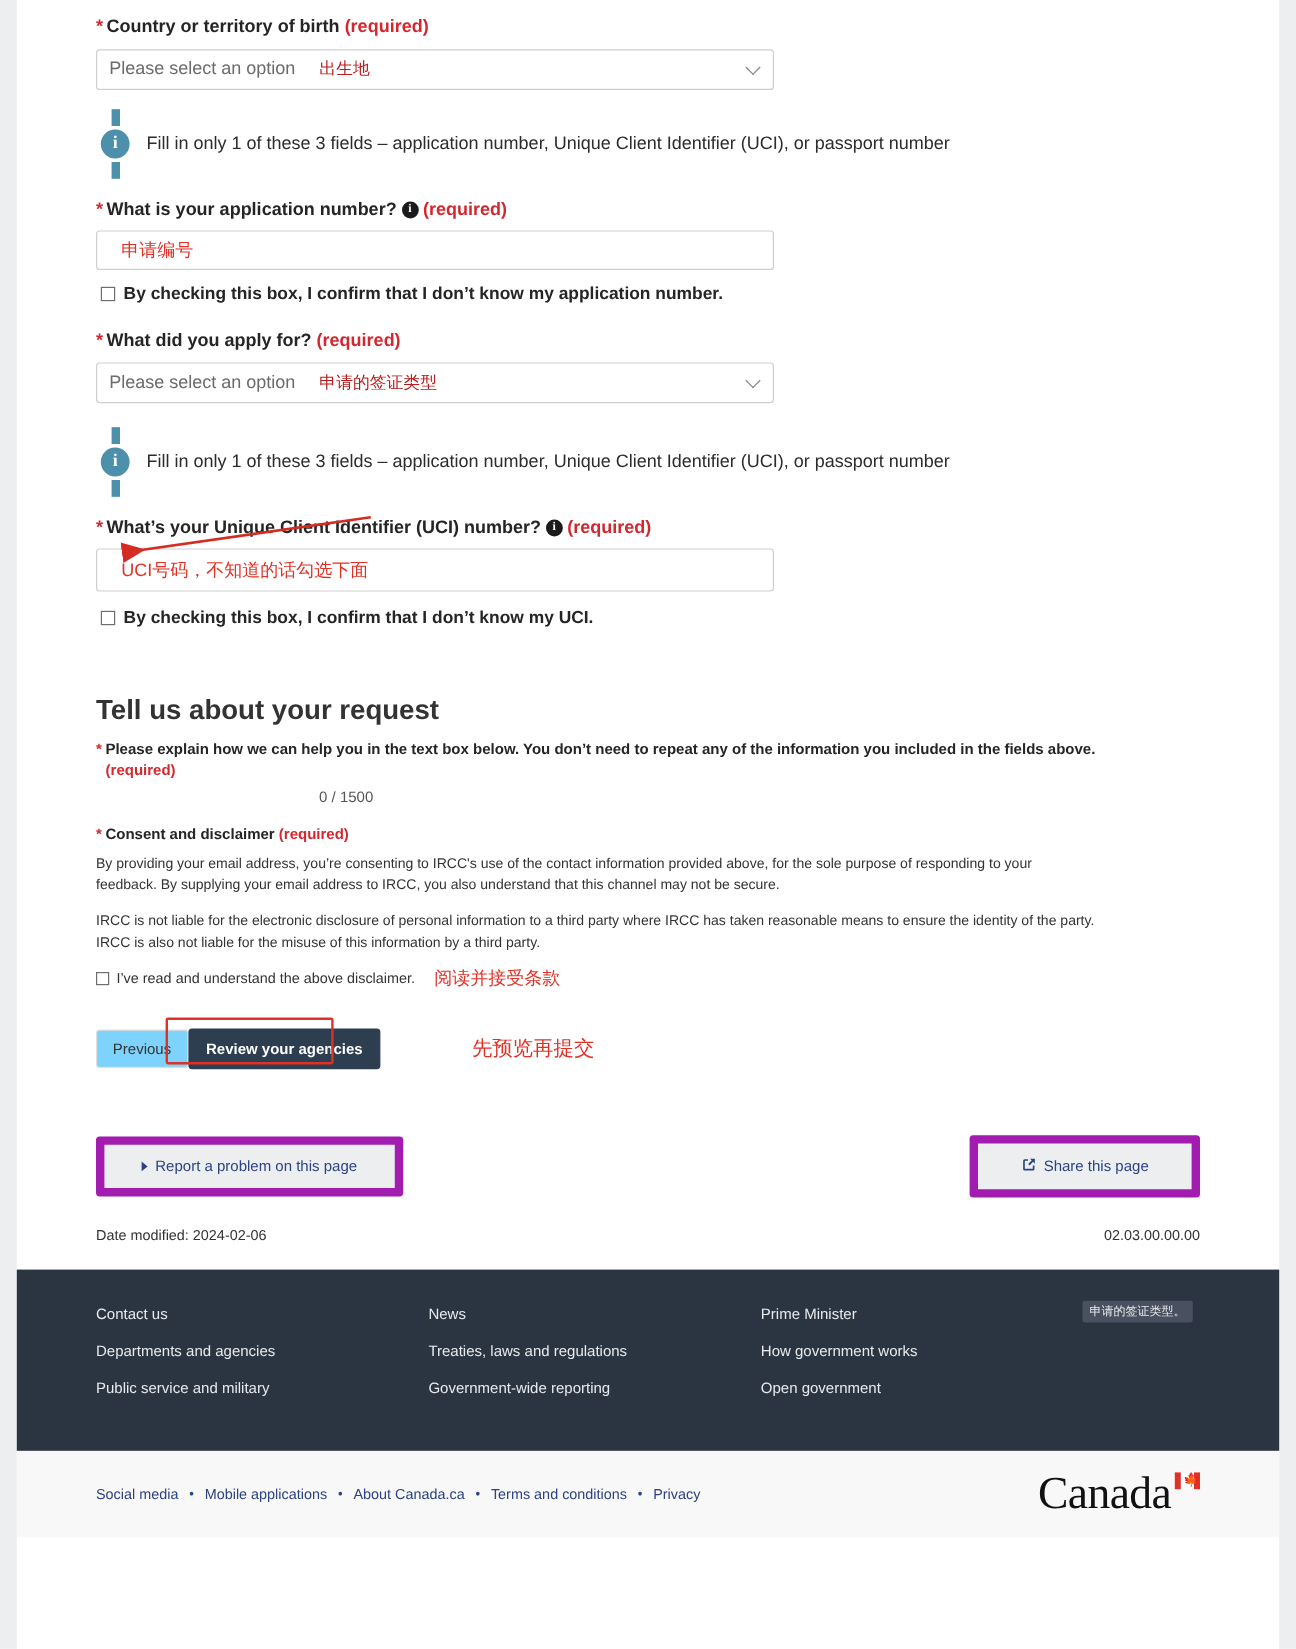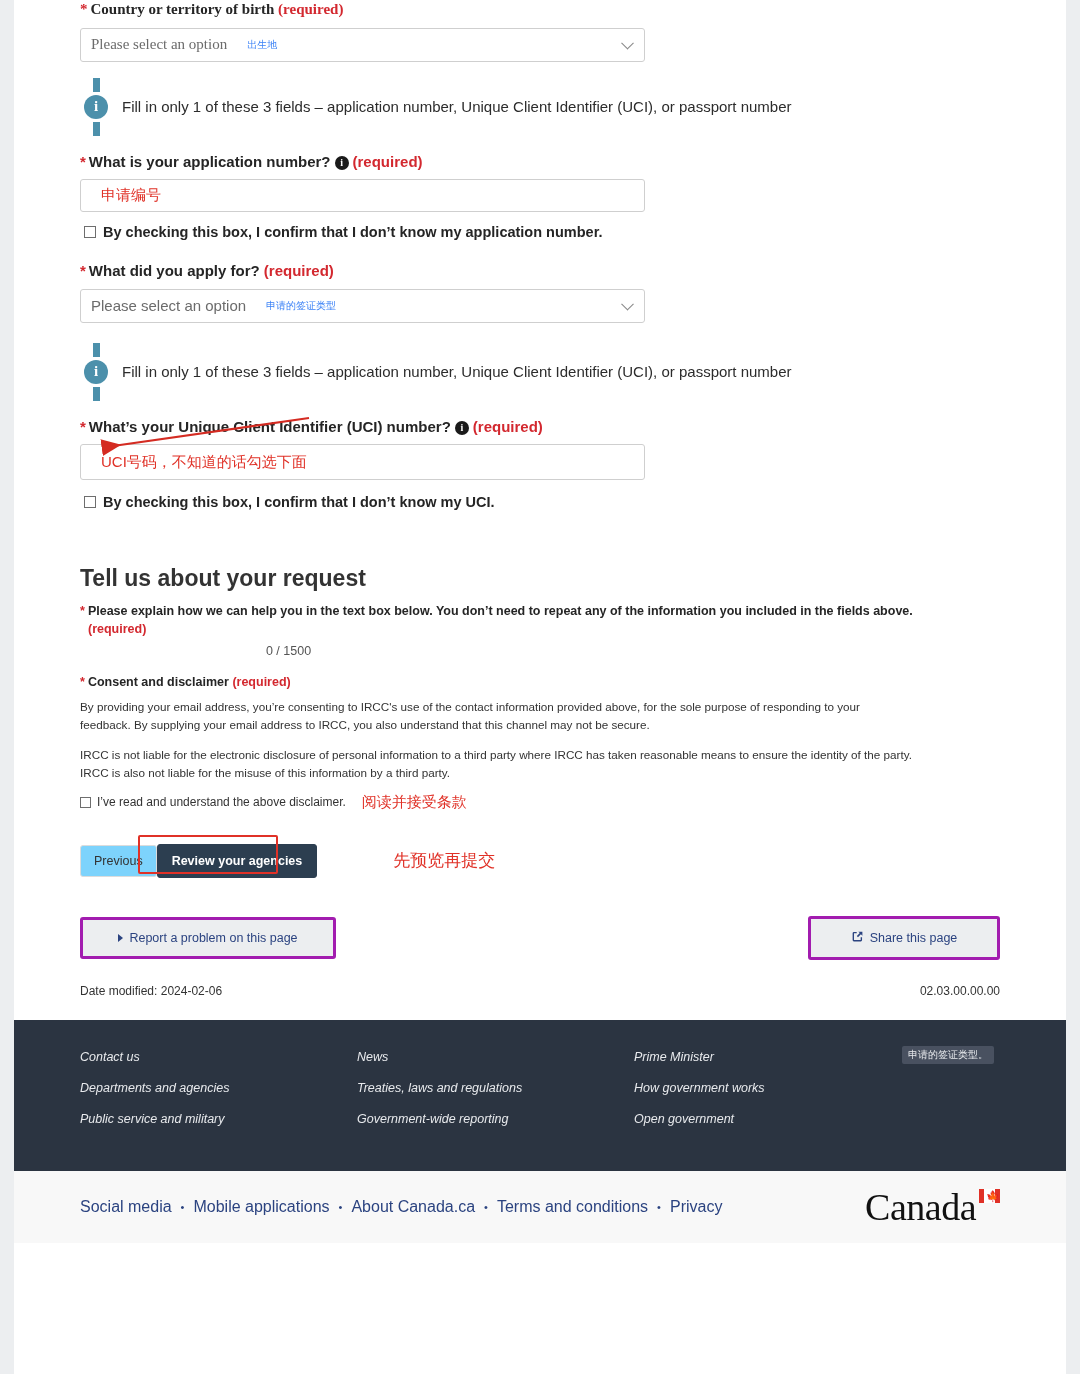--- a/index.html
+++ b/index.html
@@ -26,21 +26,21 @@
     margin:0 0 8px 0; line-height:1.3;
   }
   .ast { color:#d3282f; font-weight:bold; margin-right:3px; }
   .req { color:#d3282f; font-weight:bold; }
 
   .select-box {
     width:565px; height:34px; border:1px solid #cfcfcf; border-radius:3px;
     background:#fff; display:flex; align-items:center; padding:0 10px;
     position:relative; font-size:15px; color:#6b6b6b;
   }
-  .select-box .cn { color:#3b82f6; margin-left:20px; font-size:10px; }
+  .select-box .cn { color:#b91c1c; margin-left:20px; font-size:14px; }
   .chev {
     position:absolute; right:12px; top:50%; transform:translateY(-60%);
     width:9px; height:9px; border-right:1.6px solid #888; border-bottom:1.6px solid #888;
     transform:translateY(-70%) rotate(45deg);
   }
 
   .text-input {
     width:565px; height:33px; border:1px solid #cfcfcf; border-radius:3px;
     background:#fff; display:flex; align-items:center; padding:0 10px;
   }
@@ -126,54 +126,54 @@
   .ann-box {
     position:absolute; left:58px; top:-9px; width:140px; height:39px;
     border:2px solid #e03127; border-radius:2px; pointer-events:none;
   }
   .ann-txt { color:#e03127; font-size:17px; margin-left:76px; }
 
   .util-row {
     display:flex; justify-content:space-between; align-items:center; margin-top:38px;
   }
   .util-btn {
-    background:#eceef0; border:3px solid #a21caf; color:#2b4380;
+    background:#eceef0; border:7px solid #a21caf; color:#2b4380;
     font-size:12.5px; padding:11px 0; border-radius:3px; text-align:center;
-    display:flex; align-items:center; justify-content:center; gap:6px;
+    display:flex; align-items:center; justify-content:center; gap:6px;margin-top:17px;
   }
   .util-btn.report { width:256px; }
   .util-btn.share { width:192px; }
   .tri { width:0;height:0;border-left:5px solid #2b4380;border-top:4px solid transparent;border-bottom:4px solid transparent; }
 
   .meta-row {
     display:flex; justify-content:space-between; font-size:12px; color:#333;
     margin-top:24px; padding-bottom:22px;
   }
 
   .footer {
     background:#2b3441; padding:30px 66px 28px 66px; position:relative;
   }
   .footer-cols { display:flex; }
-  .footer-col { width:277px;font-style:italic; }
+  .footer-col { width:277px; }
   .footer-col a {
     display:block; color:#e8eaed; font-size:12.5px; text-decoration:none;
     margin-bottom:17px;
   }
   .tooltip-cn {
     position:absolute; right:72px; top:26px;
     background:#495160; color:#e8eaed; font-size:10px; padding:2px 6px;
     border-radius:2px;
   }
 
   .botbar {
     background:#f8f8f8; height:72px; display:flex; align-items:center;
     justify-content:space-between; padding:0 66px;
   }
   .botlinks { display:flex; align-items:center; gap:9px; flex-wrap:wrap; }
-  .botlinks a { color:#2b4380; font-size:16px; text-decoration:none; }
+  .botlinks a { color:#2b4380; font-size:12px; text-decoration:none; }
   .dot-sep { color:#2b4380; font-size:11px; }
   .wordmark {
     font-family:"Liberation Serif", serif; font-size:38px; color:#111;
     position:relative; padding-right:24px; letter-spacing:-0.5px;
   }
   .flag {
     position:absolute; right:0; top:4px; width:21px; height:14px;
     background:#fff; border:0;
   }
   .flag .side { position:absolute; top:0; width:5px; height:14px; background:#e03127; }
@@ -187,21 +187,21 @@
 </style>
 </head>
 <body>
 
 <div class="edge-left"></div>
 <div class="edge-right"></div>
 
 <div class="page">
   <div class="content">
 
-    <div style="font-family:Liberation Serif, serif;">
+    <div style="padding-top:13px;">
       <div class="lbl">
         <span class="ast">*</span><span>Country or territory of birth</span>
         <span class="req">(required)</span>
       </div>
       <div class="select-box">
         <span>Please select an option</span>
         <span class="cn">出生地</span>
         <span class="chev"></span>
       </div>
     </div>

